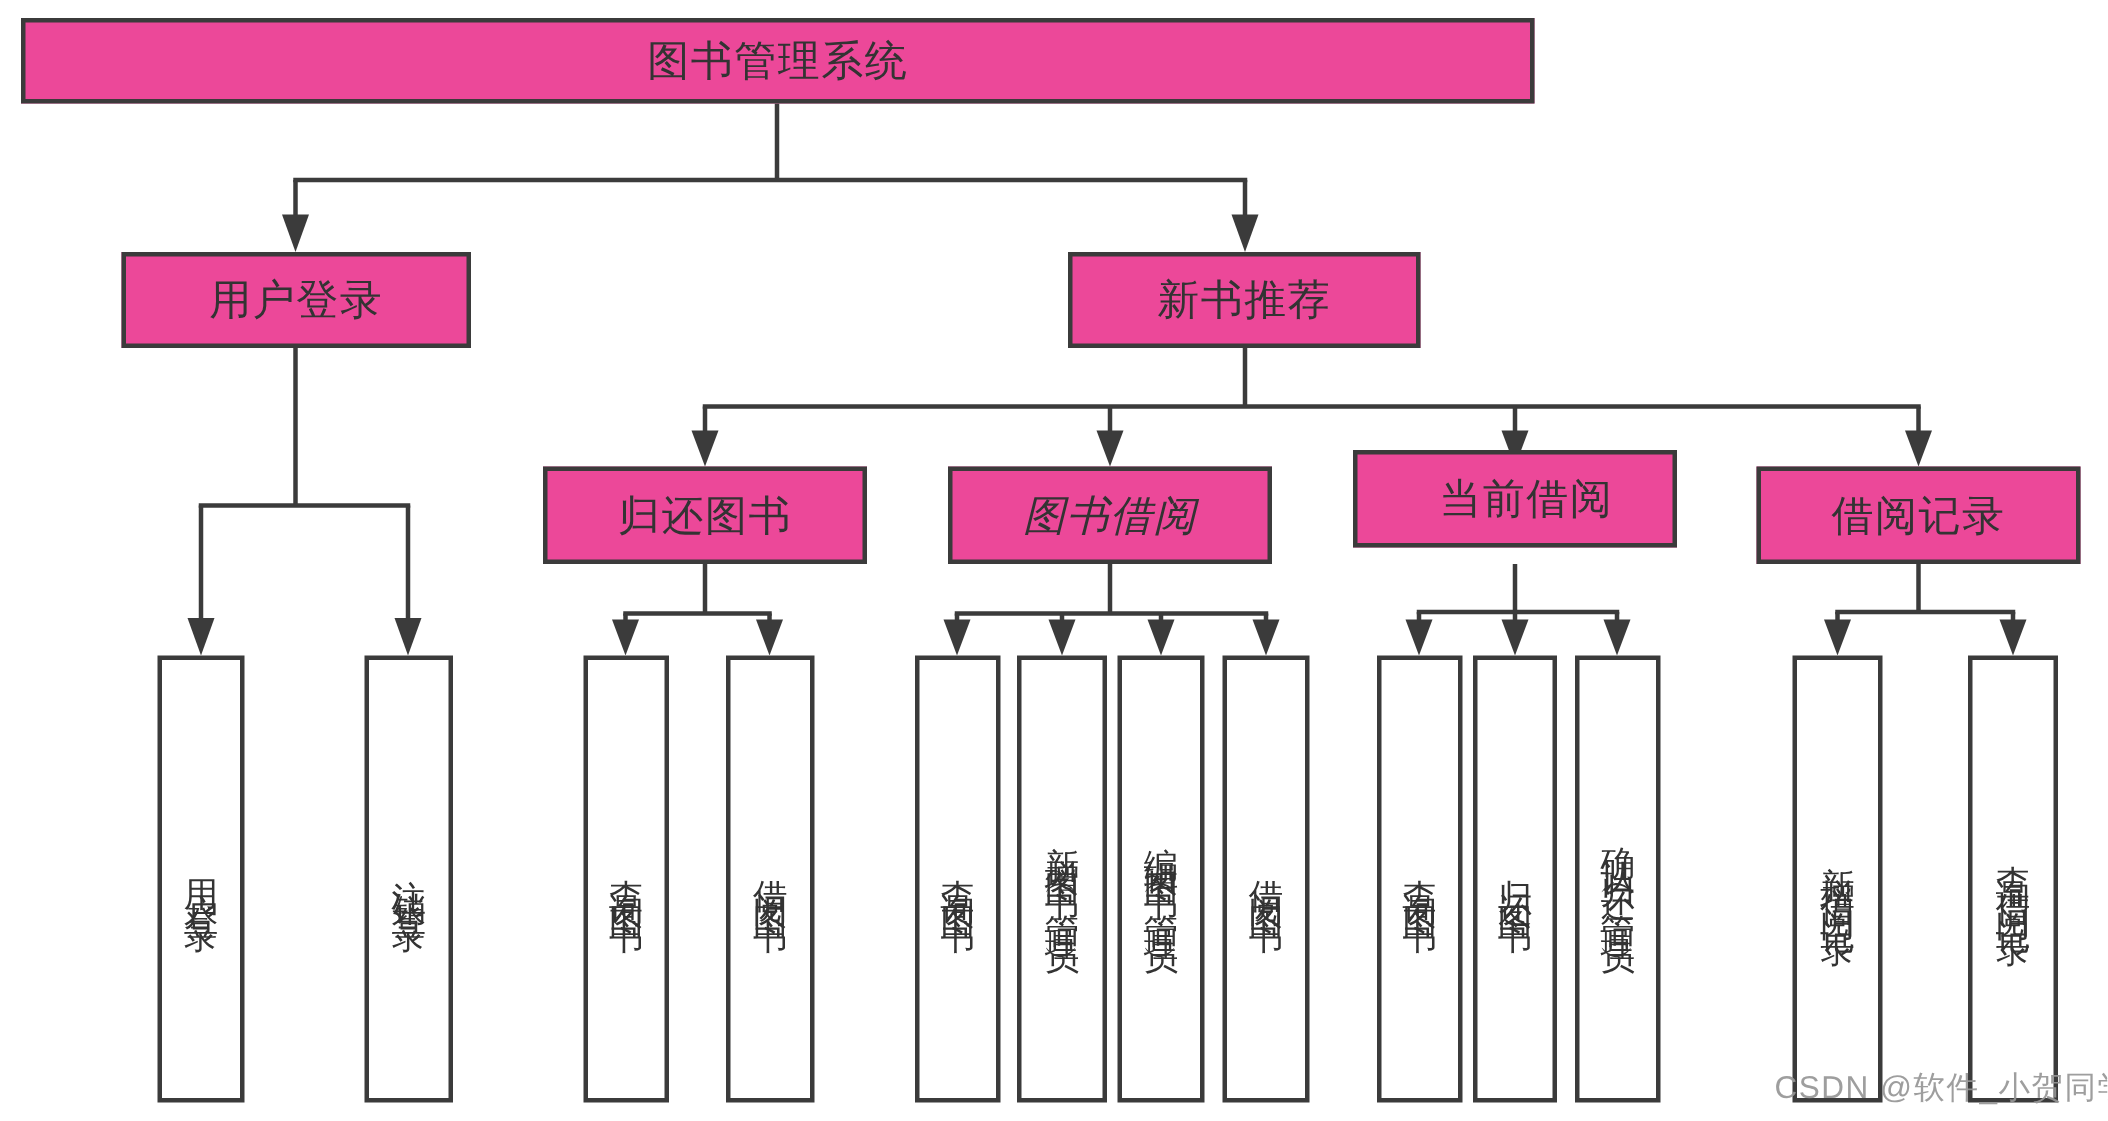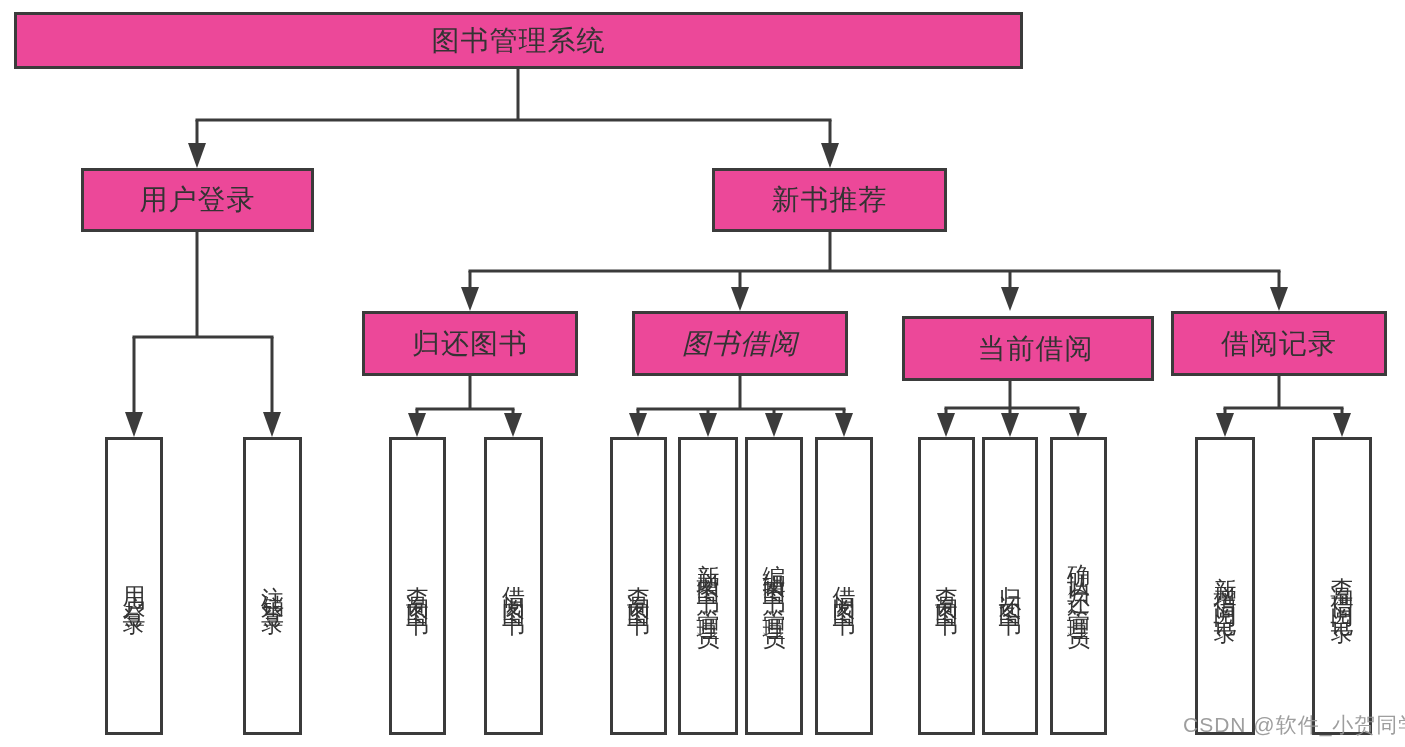--- a/index.html
+++ b/index.html
@@ -112,21 +112,21 @@
     </g>
   </svg>
 
   <div class="hbox" style="left:14px; top:12px; width:1009px; height:57px;">图书管理系统</div>
 
   <div class="hbox" style="left:81px; top:168px; width:233px; height:64px;">用户登录</div>
   <div class="hbox" style="left:712px; top:168px; width:235px; height:64px;">新书推荐</div>
 
   <div class="hbox" style="left:362px; top:311px; width:216px; height:65px;">归还图书</div>
   <div class="hbox" style="left:632px; top:311px; width:216px; height:65px;font-style:italic;">图书借阅</div>
-  <div class="hbox" style="left:902px; top:316px; width:252px; height:65px;padding-left:15px;">当前借阅</div>
+  <div class="hbox" style="left:902px; top:300px; width:216px; height:65px;padding-left:15px;">当前借阅</div>
   <div class="hbox" style="left:1171px; top:311px; width:216px; height:65px;">借阅记录</div>
 
   <div class="vbox" style="left:105px; width:58px;">用户登录</div>
   <div class="vbox" style="left:243px; width:59px;">注销登录</div>
 
   <div class="vbox" style="left:389px; width:57px;">查询图书</div>
   <div class="vbox" style="left:484px; width:59px;">借阅图书</div>
 
   <div class="vbox" style="left:610px; width:57px;">查询图书</div>
   <div class="vbox" style="left:678px; width:60px;">新增图书（管理员）</div>

